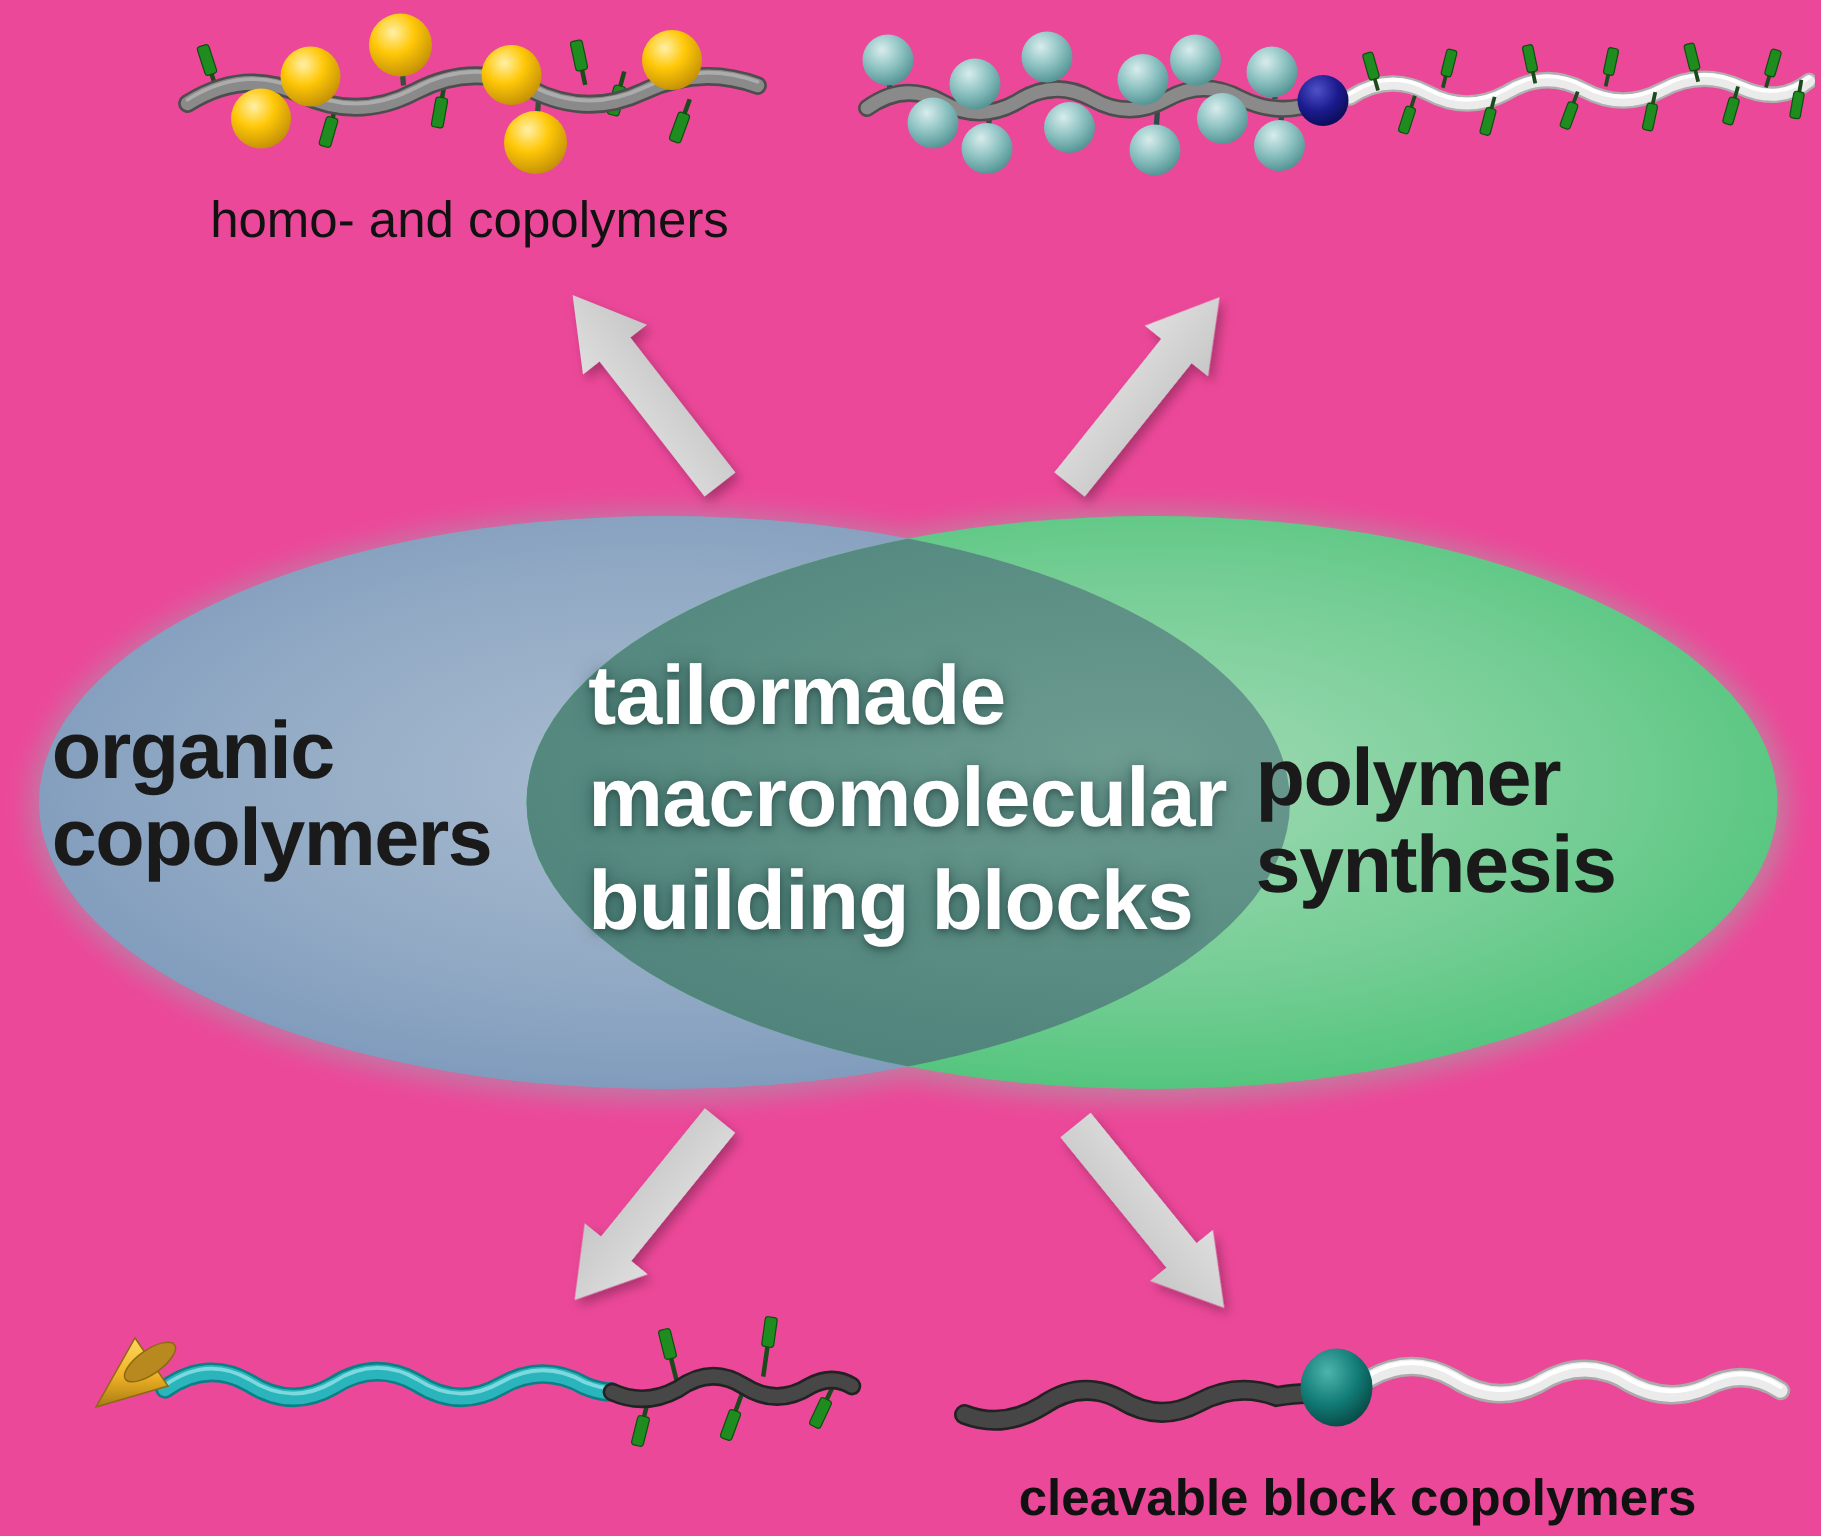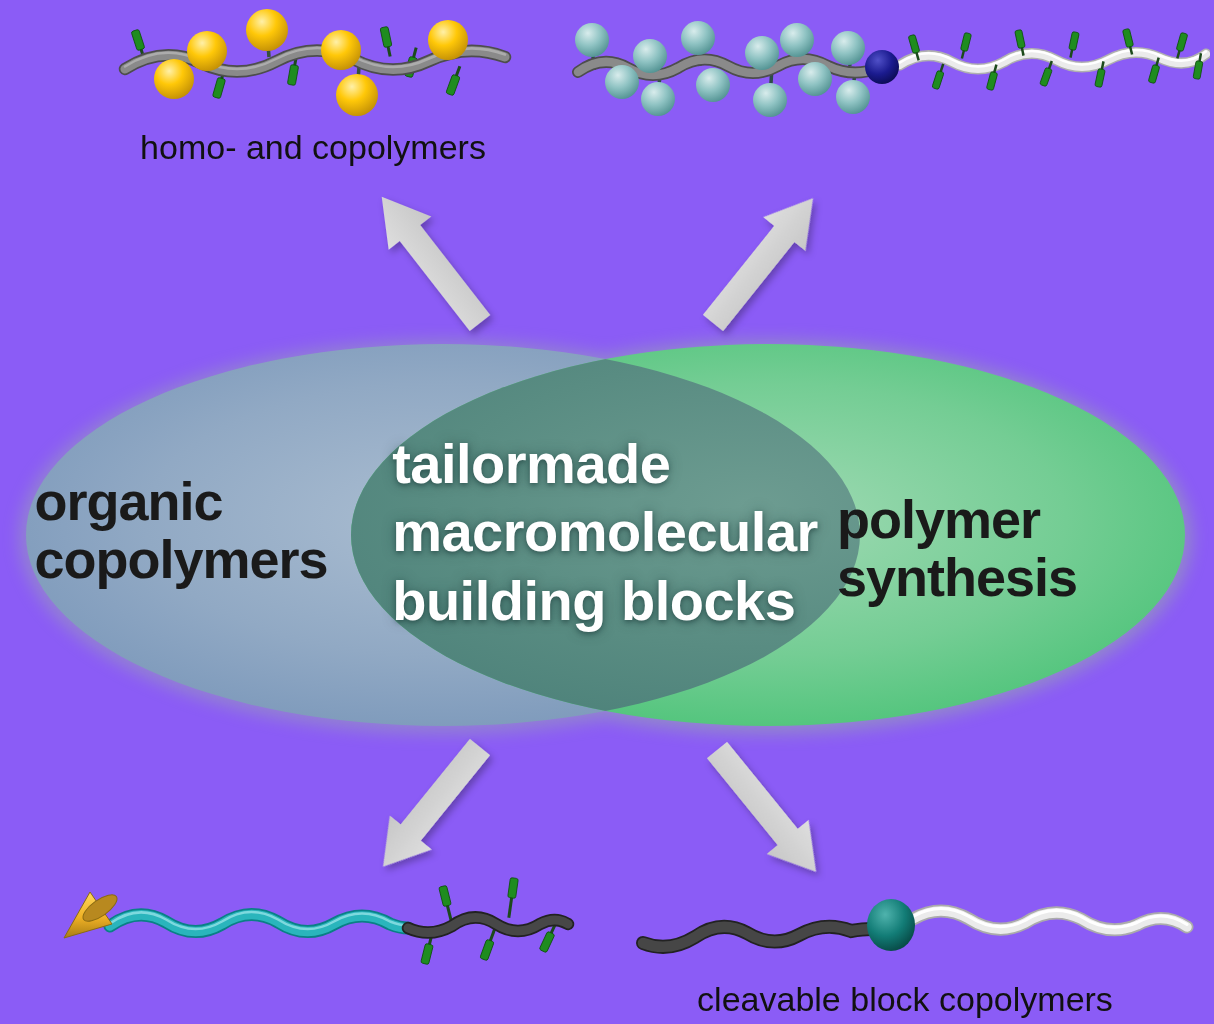--- a/index.html
+++ b/index.html
@@ -1,16 +1,16 @@
 <!DOCTYPE html>
 <html><head>
 <meta charset="utf-8">
 <style>
   html,body{margin:0;padding:0;background:#ffffff;}
-  .stage{position:relative;width:1214px;height:1024px;background:#8b5cf6;overflow:hidden;
+  .stage{position:relative;width:1214px;height:1024px;background:#ec4899;overflow:hidden;
          font-family:"Liberation Sans", sans-serif;}
   svg{position:absolute;display:block;}
   .fig-label{position:absolute;transform:translateX(-50%);font-size:34px;line-height:1.05;
              color:#111;white-space:nowrap;}
   .venn-label{position:absolute;transform:translate(-50%,-50%);font-weight:bold;
               white-space:nowrap;}
   .venn-label.black{font-size:54px;line-height:1.08;color:#1a1a1a;letter-spacing:-1px;}
   .venn-label.white{font-size:56px;line-height:1.22;color:#ffffff;letter-spacing:-0.5px;
               text-shadow:0 2px 5px rgba(20,45,45,.50), 0 0 14px rgba(20,55,55,.40);}
 </style>
@@ -283,21 +283,21 @@
     </g>
     <g fill="none" stroke-linecap="round">
       <path d="M298,34 Q326,18 354,34 Q382,52 410,38 Q438,20 466,34 Q494,52 522,40 Q548,26 572,42" stroke="#ababab" stroke-width="13"></path>
       <path d="M298,34 Q326,18 354,34 Q382,52 410,38 Q438,20 466,34 Q494,52 522,40 Q548,26 572,42" stroke="#ebebeb" stroke-width="9.5"></path>
       <path d="M298,31.5 Q326,15.5 354,31.5 Q382,49.5 410,35.5 Q438,17.5 466,31.5 Q494,49.5 522,37.5 Q548,23.5 572,39.5" stroke="#ffffff" stroke-width="3"></path>
     </g>
     <ellipse cx="276" cy="40" rx="24" ry="26" fill="url(#gTealDark)"></ellipse>
   </svg>
 
   <div class="fig-label" style="left:313px;top:130px;">homo- and copolymers</div>
-  <div class="fig-label" style="left:905px;top:982px;">cleavable block copolymers</div>
+  <div class="fig-label" style="left:905px;top:982px;font-weight:bold;">cleavable block copolymers</div>
 
   <div class="venn-label black" style="left:181px;top:530px;">
     <span>organic</span><br>
     <span>copolymers</span>
   </div>
   <div class="venn-label white" style="left:605px;top:532px;">
     <span>tailormade</span><br>
     <span>macromolecular</span><br>
     <span>building blocks</span>
   </div>

